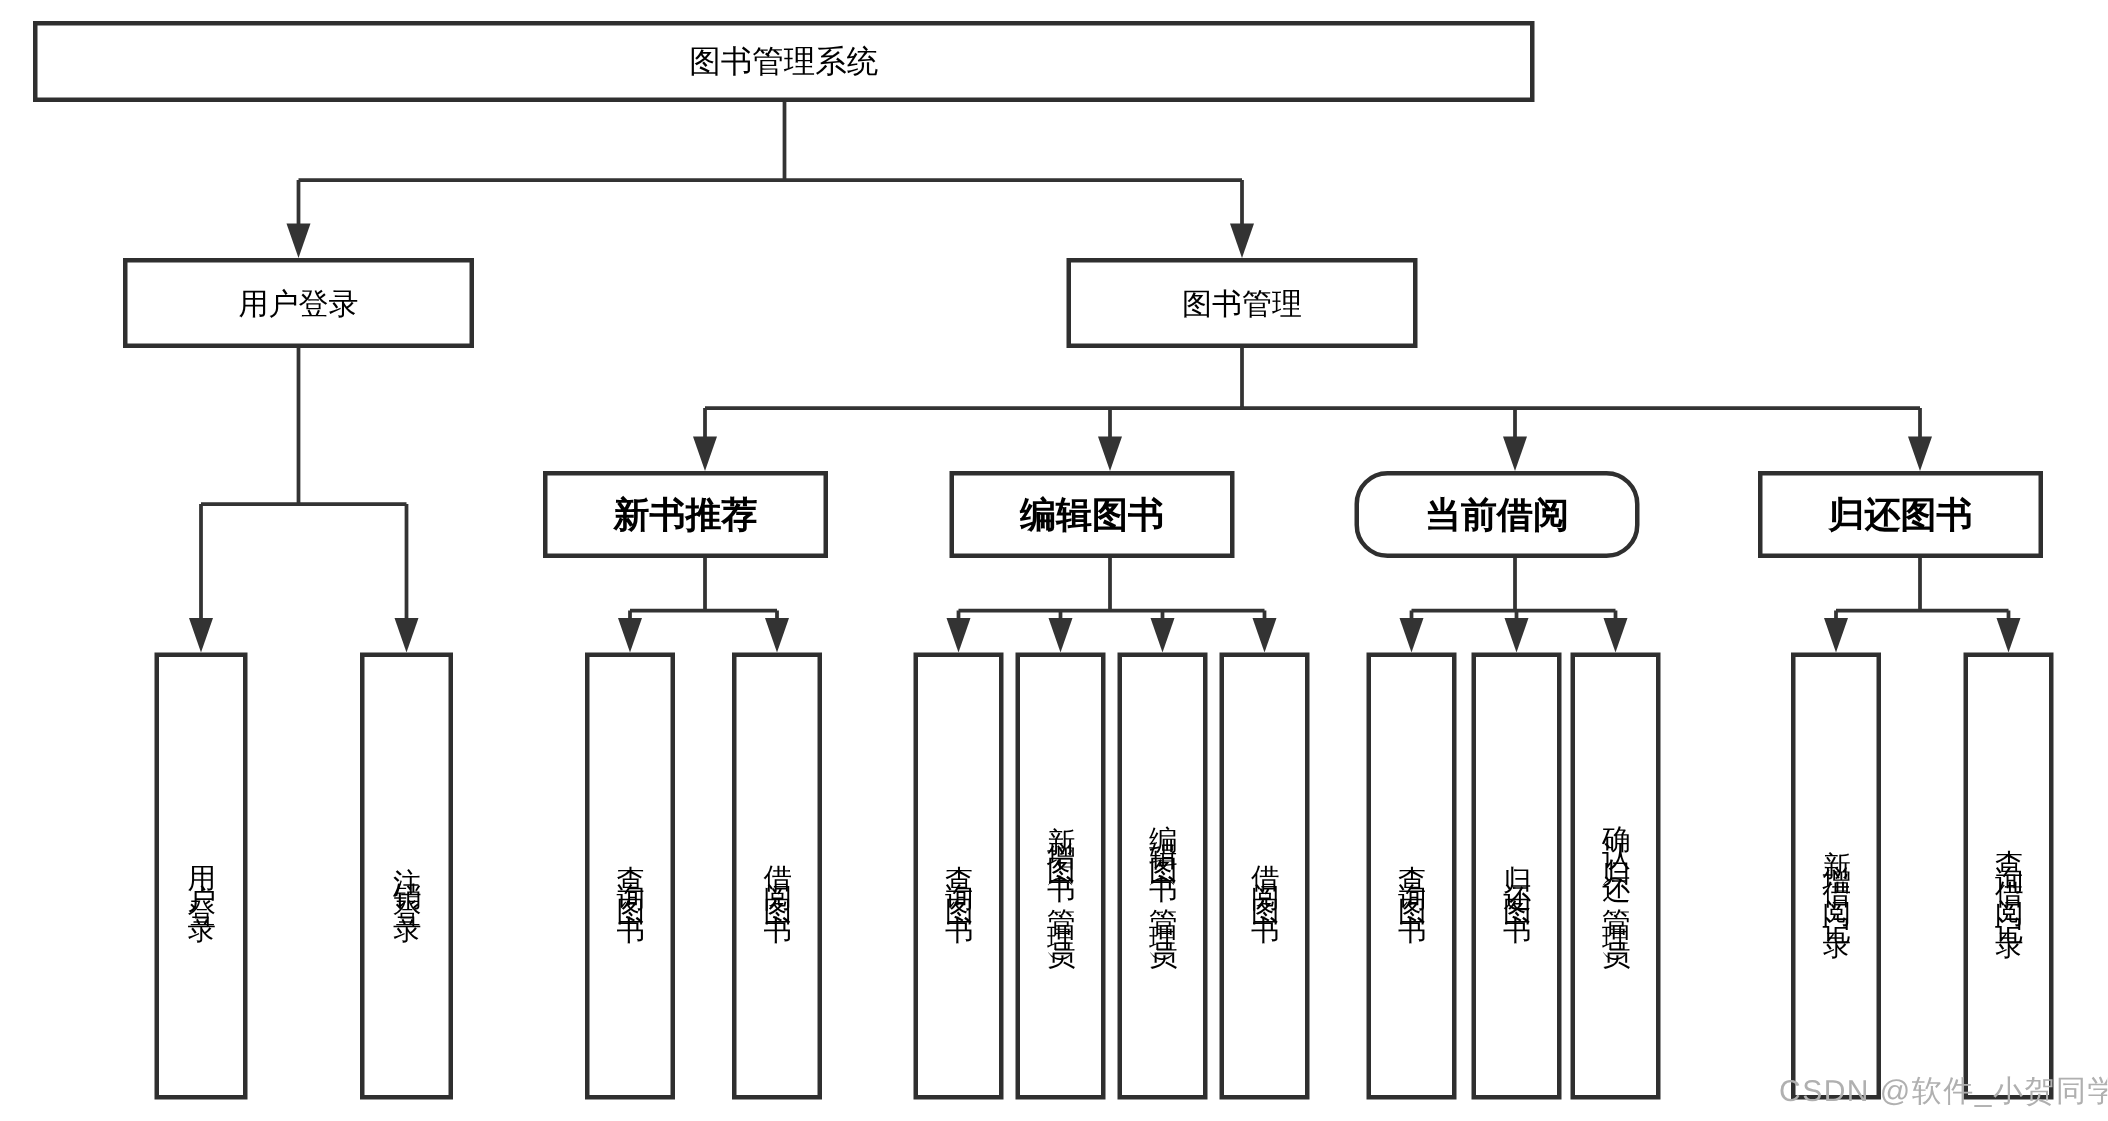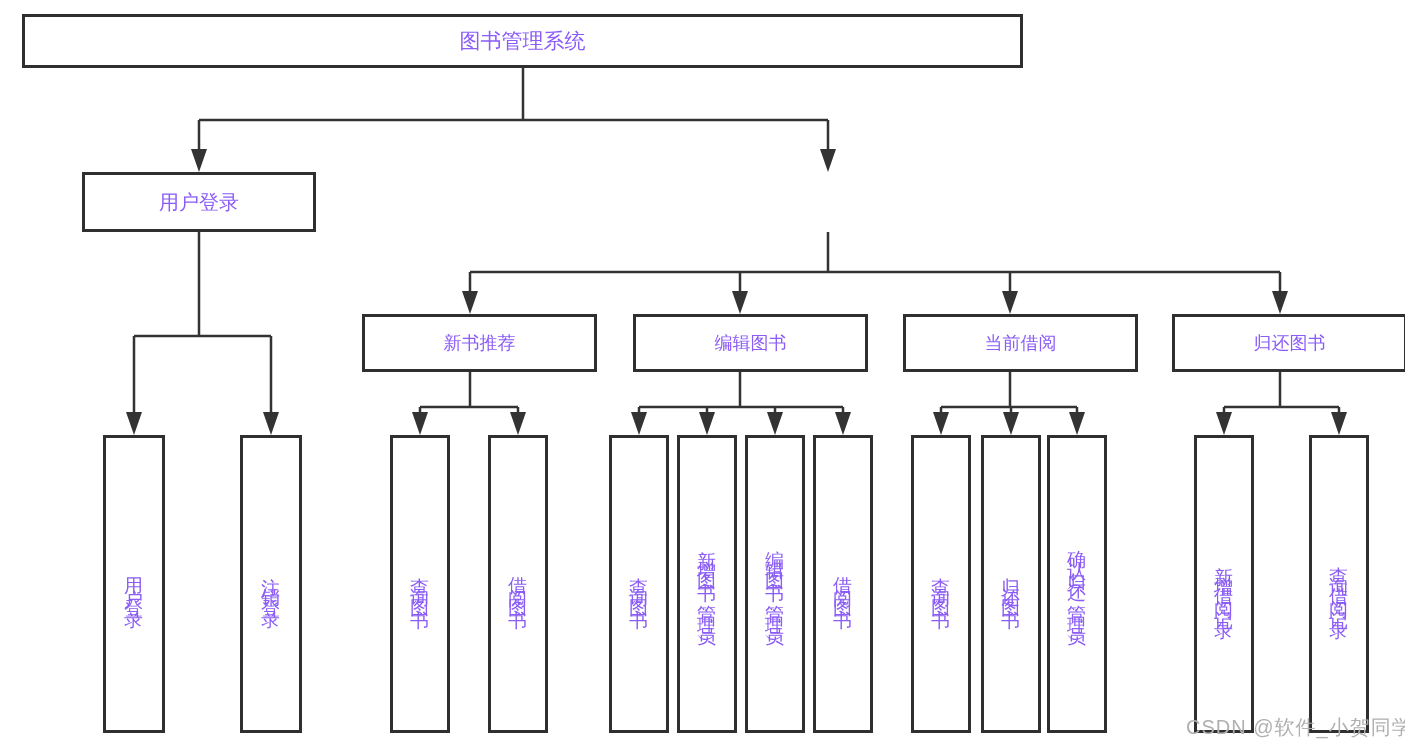--- a/index.html
+++ b/index.html
@@ -19,35 +19,35 @@
     position: absolute;
     left: 0;
     top: 0;
     z-index: 1;
   }
   .box {
     position: absolute;
     box-sizing: border-box;
     background: #ffffff;
     border: 3px solid #2f2f2f;
-    color: #8b5cf6;
+    color: #000000;
     display: flex;
     align-items: center;
     justify-content: center;
     z-index: 2;
     white-space: nowrap;
   }
   .root  { left: 22px;  top: 14px;  width: 1001px; height: 54px; font-size: 21px; }
   .lvl2  { top: 172px; width: 234px; height: 60px; font-size: 20px; }
   .n-user-login { left: 82px; }
   .n-book-mgmt  { left: 711px; }
-  .lvl3  { top: 314px; width: 235px; height: 58px; font-size: 18px; }
+  .lvl3  { top: 314px; width: 190px; height: 58px; font-size: 24px; font-weight: bold; }
   .n-nbr { left: 362px; }
   .n-bb  { left: 633px; }
-  .n-cb  { left: 903px; }
+  .n-cb  { left: 903px; border-radius: 22px; }
   .n-br  { left: 1172px; }
   .leaf {
     top: 435px;
     height: 298px;
     width: 60px;
     font-size: 19px;
     writing-mode: vertical-rl;
     text-orientation: mixed;
     letter-spacing: 11px;
     line-height: 1;
@@ -118,20 +118,21 @@
       <polygon points="1003,412 1019,412 1011,435"></polygon>
       <polygon points="1069,412 1085,412 1077,435"></polygon>
       <polygon points="1216,412 1232,412 1224,435"></polygon>
       <polygon points="1331,412 1347,412 1339,435"></polygon>
     </g>
   </svg>
 
   <div class="box root">图书管理系统</div>
 
   <div class="box lvl2 n-user-login">用户登录</div>
+  <div class="box lvl2 n-book-mgmt">图书管理</div>
 
   <div class="box lvl3 n-nbr">新书推荐</div>
   <div class="box lvl3 n-bb">编辑图书</div>
   <div class="box lvl3 n-cb">当前借阅</div>
   <div class="box lvl3 n-br">归还图书</div>
 
   <div class="box leaf wide l-ul">用户登录</div>
   <div class="box leaf wide l-lo">注销登录</div>
 
   <div class="box leaf l-nbr1">查询图书</div>

